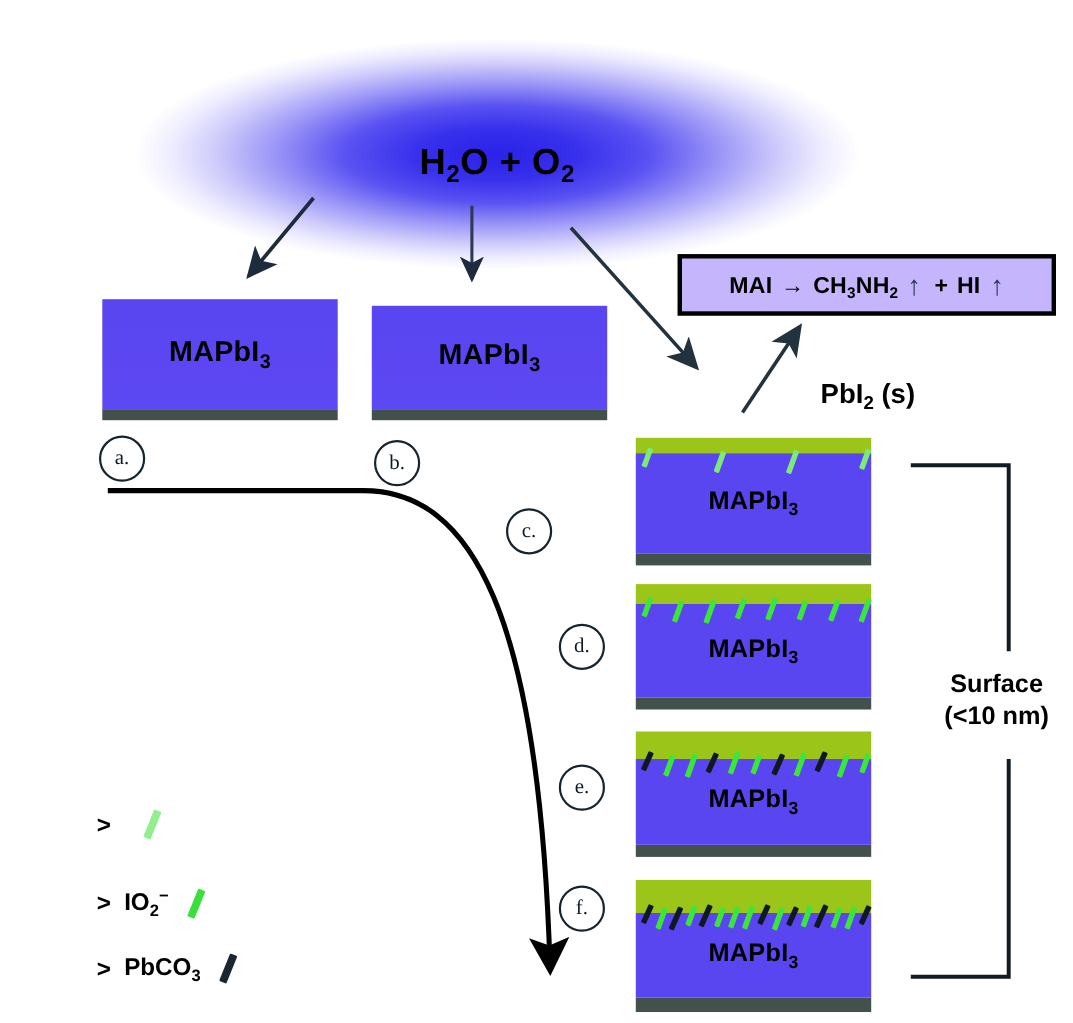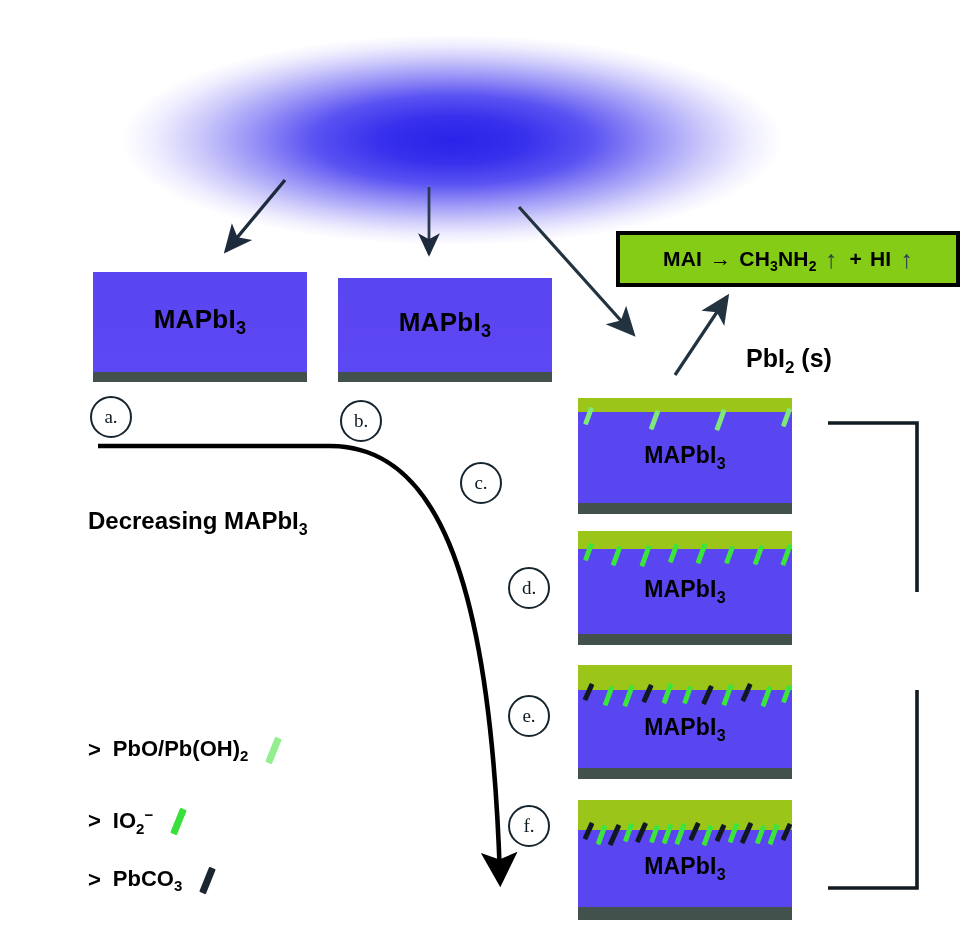--- a/index.html
+++ b/index.html
@@ -41,21 +41,21 @@
     color: #000000;
     letter-spacing: .5px;
   }
   #gas-label sub { font-size: 22px; }
 
   
   #reaction-box {
     left: 616px; top: 231px;
     width: 336px; height: 48px;
     border: 4px solid #000000;
-    background: #84cc16;
+    background: #c4b5fd;
     display: flex;
     align-items: center;
     justify-content: center;
   }
   #reaction-text {
     font-size: 21px;
     font-weight: bold;
     color: #000;
     white-space: nowrap;
     letter-spacing: .2px;
@@ -189,20 +189,23 @@
     width: 975px; height: 930px;
     pointer-events: none;
   }
 </style>
 </head>
 <body>
 
 <div id="stage">
 
   <div class="abs" id="gas-cloud"></div>
+  <div class="abs" id="gas-label">
+    <span>H<sub>2</sub>O + O<sub>2</sub></span>
+  </div>
 
   <div class="abs" id="reaction-box">
     <div id="reaction-text">
       <span>MAI</span><span style="padding:0 8px;">→</span><span>CH<sub>3</sub>NH<sub>2</sub></span><span class="up-arrow" style="padding:0 4px 0 8px;">↑</span><span style="padding:0 8px;">+</span><span>HI</span><span class="up-arrow" style="padding-left:9px;">↑</span>
     </div>
   </div>
 
   <div class="abs film-simple" style="left:93px; top:272px;">
     <div class="film-body" style="width:214px; height:100px;">
       <span class="film-label">MAPbI<sub>3</sub></span>
@@ -311,29 +314,31 @@
     <div class="substrate" style="width:214px; height:13px;"></div>
   </div>
   <div class="abs panel-letter" style="left:508px; top:805px;">
     <span>f.</span>
   </div>
 
   <div class="abs" id="pbi2-caption">
     <span>PbI<sub>2</sub> (s)</span>
   </div>
 
+  <div class="abs" id="surface-caption">
+    <div>Surface</div>
+    <div>(&lt;10 nm)</div>
+  </div>
 
   <div class="abs" id="thickness-text">
-    <div>Decreasing MAPbI<sub>3</sub></div>
   </div>
 
 
   <div class="abs legend-row" style="left:88px; top:736px;">
     <span style="padding-right:12px;">&gt;</span>
-    <span>PbO/Pb(OH)<sub>2</sub></span>
     <span class="legend-swatch sw-pale" style="transform:rotate(22deg);"></span>
   </div>
 
   <div class="abs legend-row" style="left:88px; top:806px;">
     <span style="padding-right:12px;">&gt;</span>
     <span>IO<sub>2</sub><sup>−</sup></span>
     <span class="legend-swatch sw-green" style="transform:rotate(22deg);"></span>
   </div>
 
   <div class="abs legend-row" style="left:88px; top:866px;">

